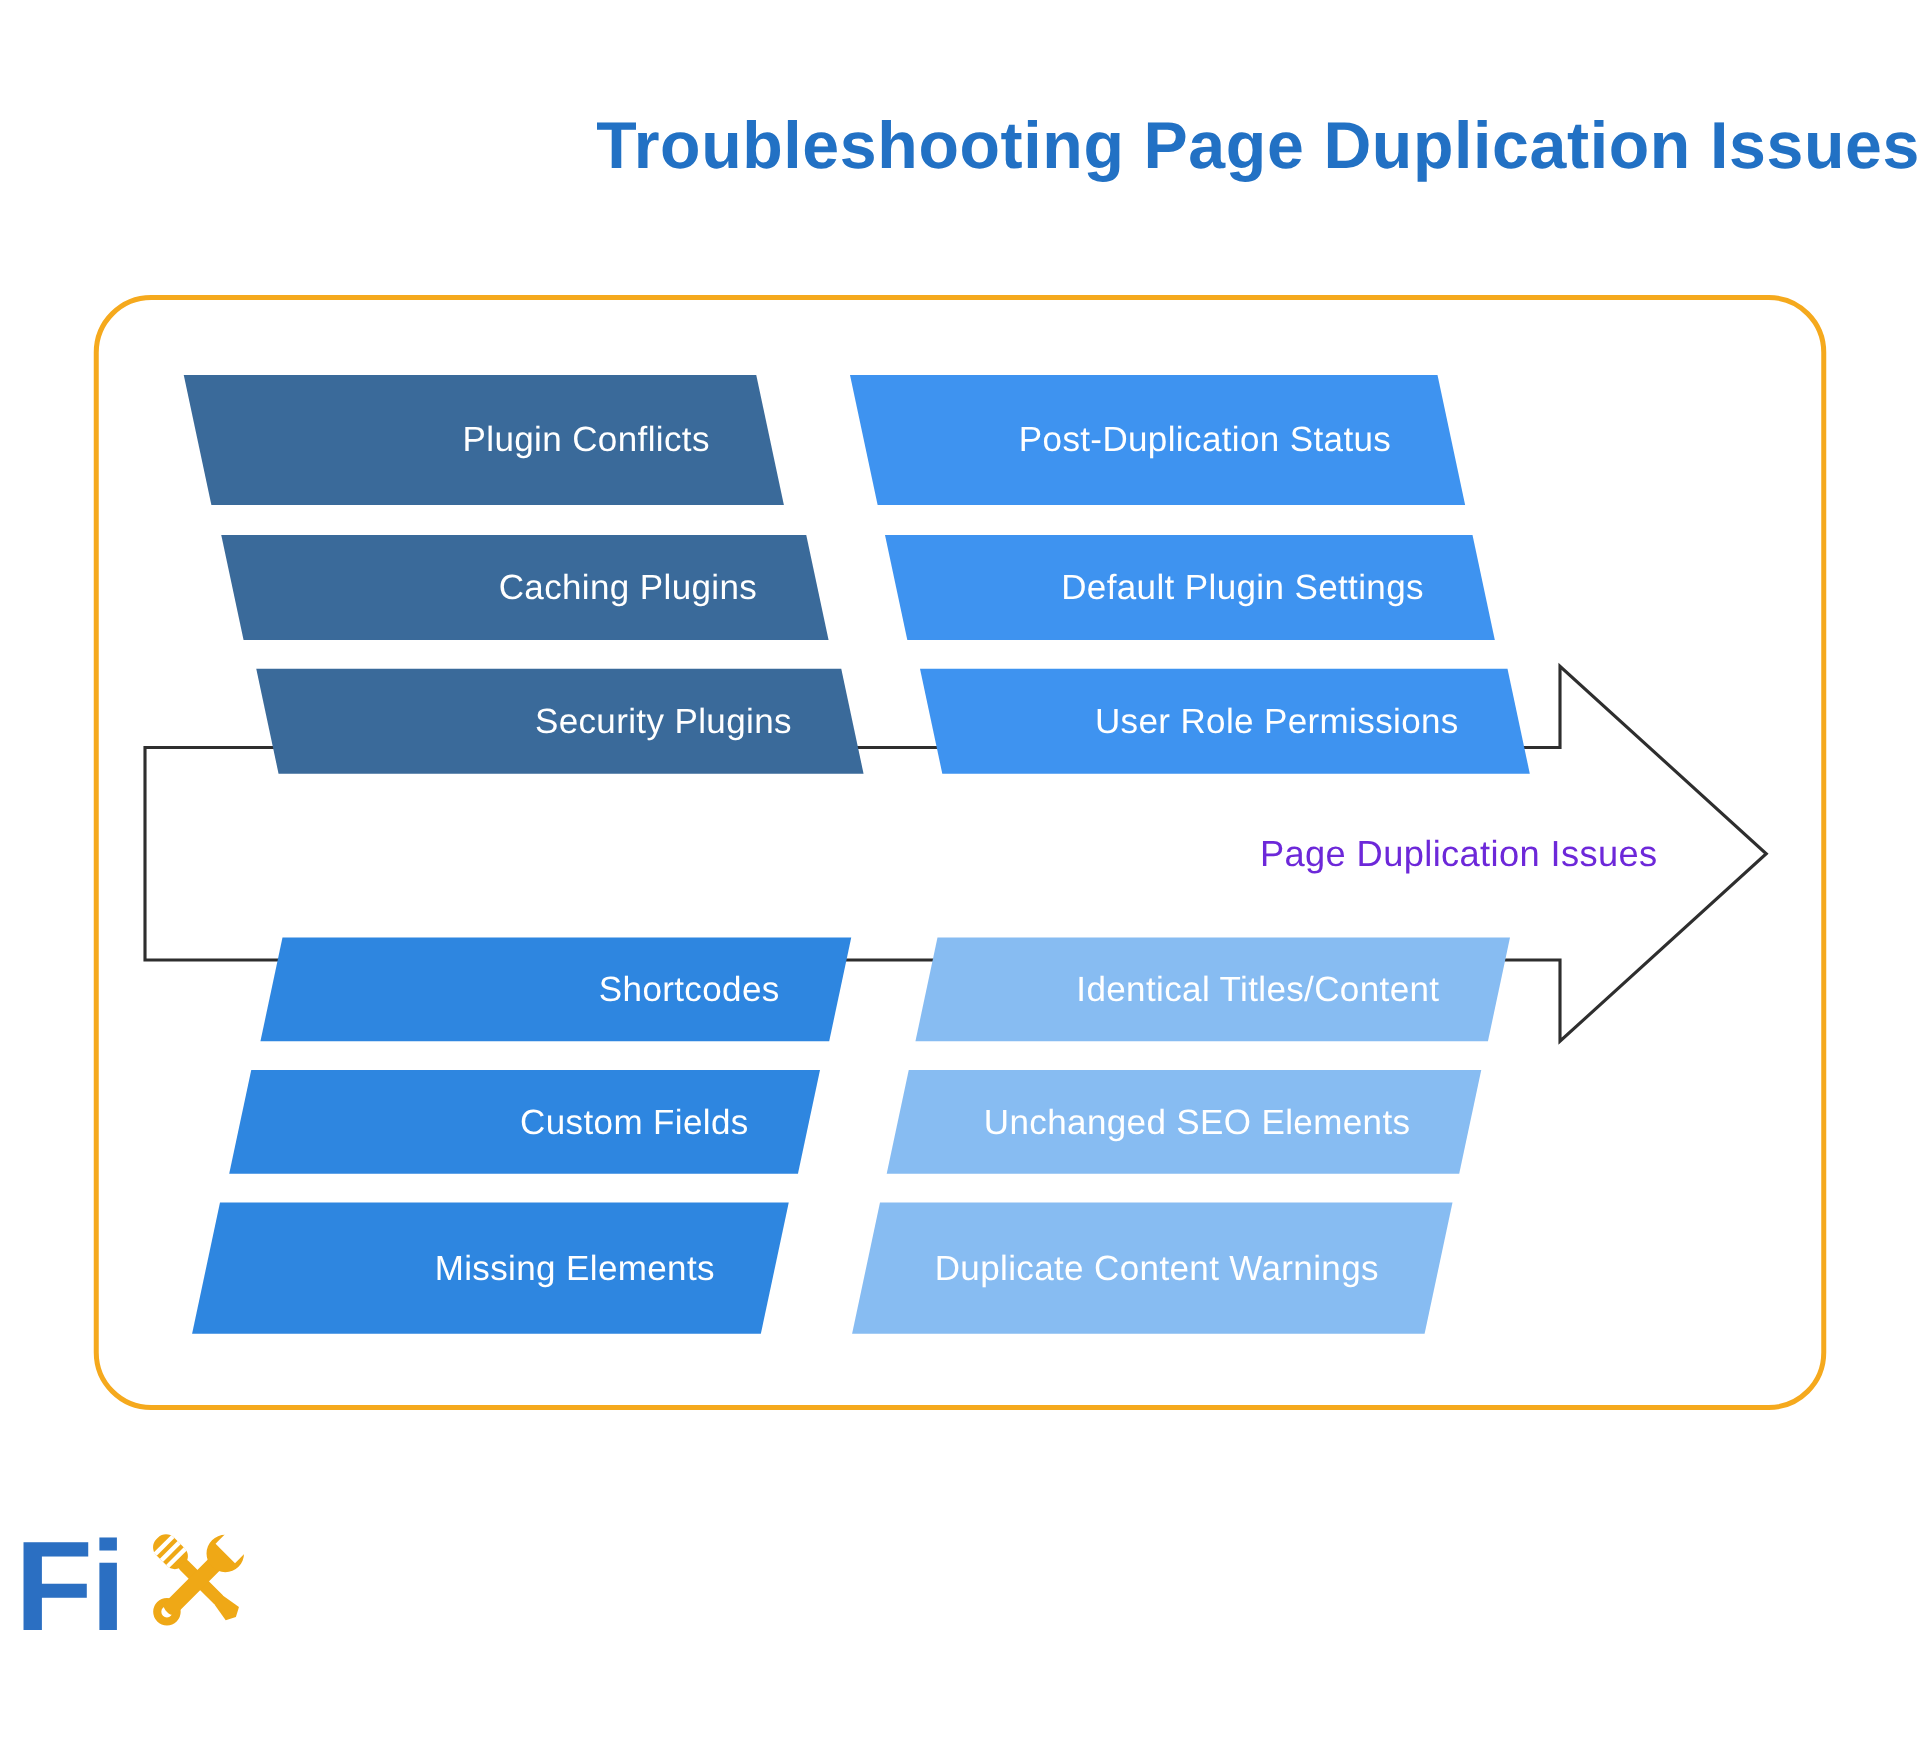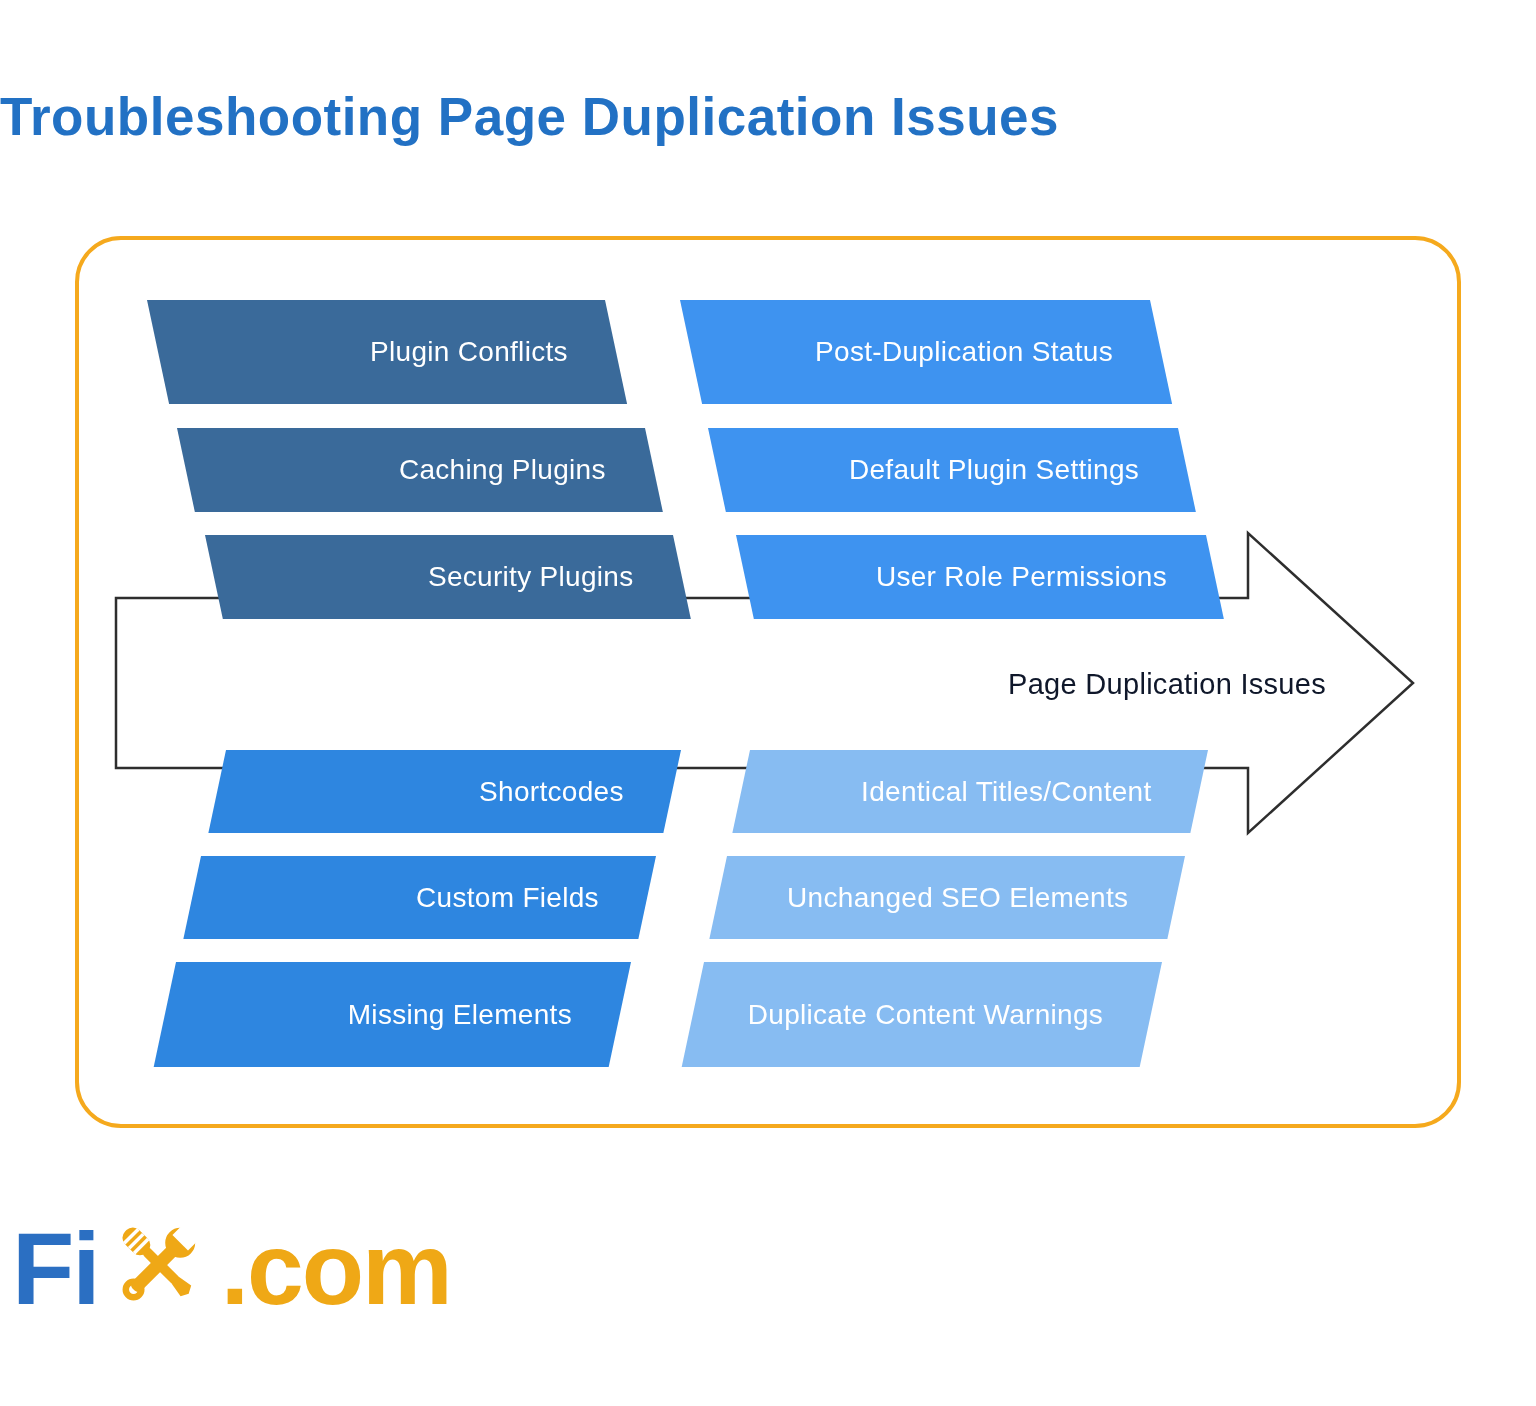--- a/index.html
+++ b/index.html
@@ -3,21 +3,21 @@
 <meta charset="utf-8">
 <style>
   html,body{margin:0;padding:0;}
   body{
     width:1536px;height:1406px;position:relative;overflow:hidden;
     background:#ffffff;
     font-family:"Liberation Sans","DejaVu Sans",sans-serif;
   }
   .title{
     position:absolute;top:86px;left:0;width:100%;
-    text-align:left;font-size:53px;font-weight:700;
+    text-align:right;font-size:53px;font-weight:700;
     color:#2271c4;letter-spacing:.5px;
   }
   .panel{
     position:absolute;left:75px;top:236px;width:1386px;height:892px;
     box-sizing:border-box;border:4px solid #f5a91d;border-radius:46px;
     background:#ffffff;
   }
   .arrow-svg{position:absolute;left:0;top:0;width:1536px;height:1406px;}
   .pbox{
     position:absolute;display:flex;align-items:center;justify-content:flex-end;
@@ -30,21 +30,21 @@
     letter-spacing:.3px;
   }
   .lean-right .lbl{transform:skewX(-12deg);}
   .lean-left .lbl{transform:skewX(12deg);}
   .c-dark{background:#3a6a9a;}
   .c-azure{background:#3e93f0;}
   .c-blue{background:#2e86e0;}
   .c-light{background:#87bcf2;}
   .arrow-label{
     position:absolute;left:1008px;top:668px;
-    font-size:29px;color:#0f172a;font-weight:400;letter-spacing:.3px;
+    font-size:29px;color:#6d28d9;font-weight:400;letter-spacing:.3px;
     white-space:nowrap;
   }
   .logo{
     position:absolute;top:1212px;left:12px;width:100%;
     display:flex;justify-content:flex-start;align-items:flex-end;
     line-height:1;
     gap:22px;
   }
   .logo span{font-size:102px;font-weight:700;letter-spacing:-2px;}
   .logo-blue{color:#2b6fc2;}
@@ -118,14 +118,13 @@
     </g>
 
     <g transform="rotate(-45 50 50)">
       <circle cx="14" cy="50" r="11" fill="#efa816"></circle>
       <circle cx="14" cy="50" r="4.5" fill="#ffffff"></circle>
       <rect x="14" y="43.5" width="64" height="13" rx="5" fill="#efa816"></rect>
       <circle cx="80" cy="50" r="15" fill="#efa816"></circle>
       <rect x="80" y="39" width="22" height="22" fill="#ffffff"></rect>
     </g>
   </svg>
-  <span class="logo-gold">.com</span>
 </div>
 
 </body></html>

